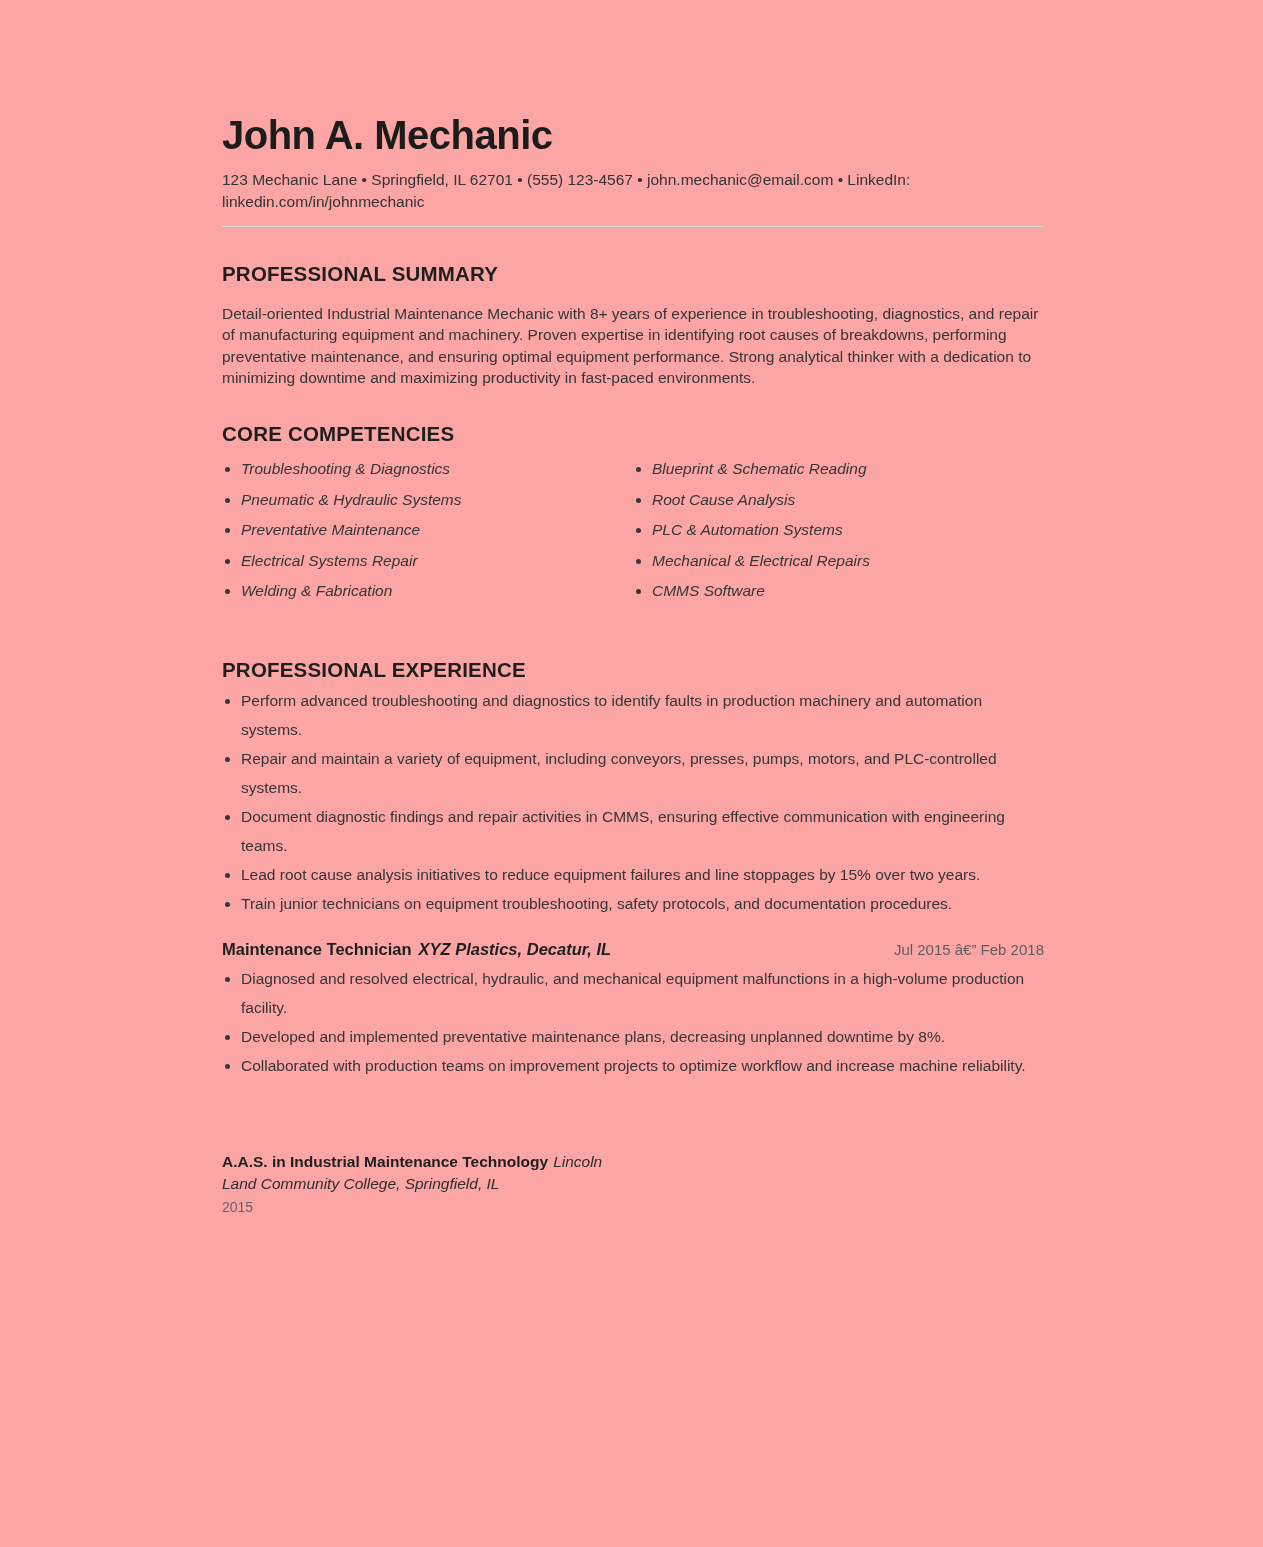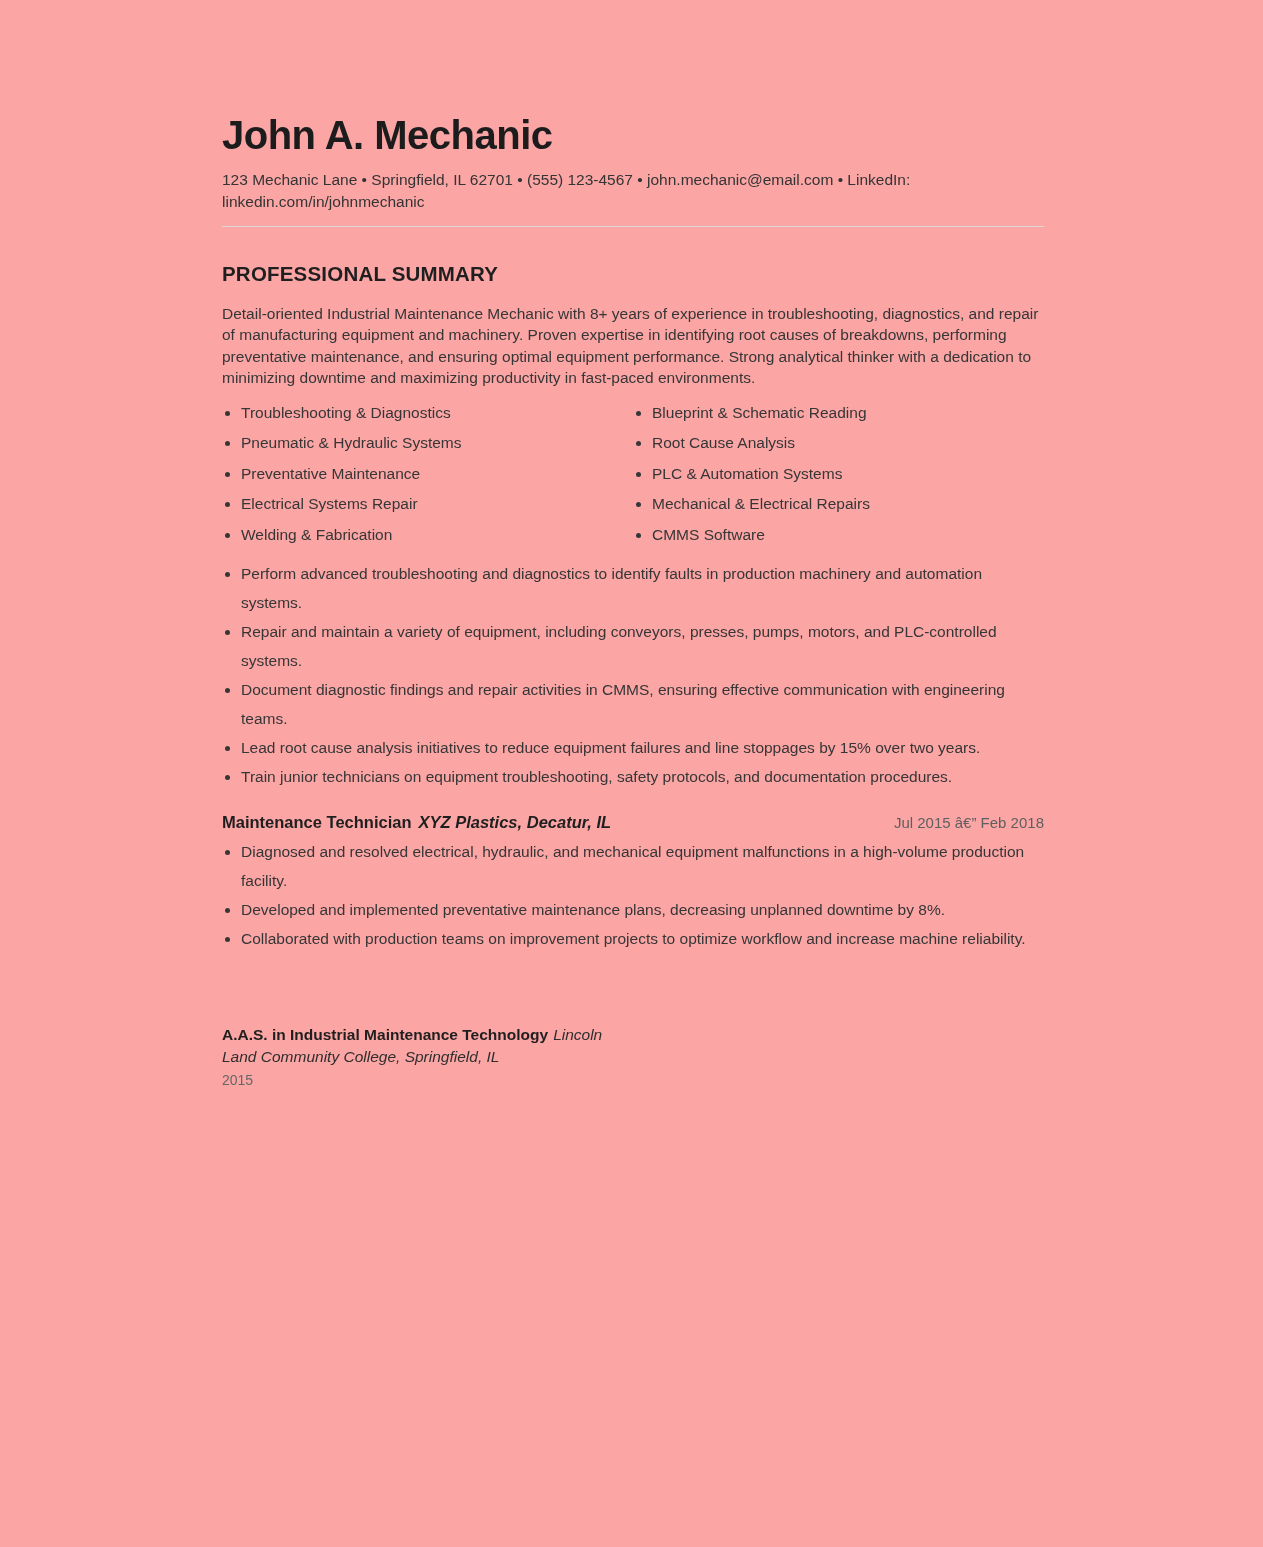--- a/index.html
+++ b/index.html
@@ -28,21 +28,21 @@
     font-size:20.5px; font-weight:700; color:#1f1f1f; letter-spacing:0.2px;
     line-height:1.15;
   }
   .summary-section h2 { margin-top:35px; }
   .summary-text {
     margin-top:17px; font-size:15.5px; line-height:21.5px; color:#363636;
   }
 
   .competencies-section h2 { margin-top:33px; }
   .two-col { display:flex; margin-top:13px; }
-  .comp-col { width:50%; }
+  .comp-col { width:50%;font-style:italic; }
   ul.comp-list { list-style:disc; padding-left:19px; }
   ul.comp-list li {
     font-size:15.5px; line-height:21px; margin-bottom:9.5px; color:#363636;
   }
 
   .experience-section h2 { margin-top:47px; }
   .job-head {
     display:flex; justify-content:space-between; align-items:baseline;
     margin-top:13px;
   }
@@ -79,20 +79,21 @@
       <p class="contact">123 Mechanic Lane • Springfield, IL 62701 • (555) 123-4567 • john.mechanic@email.com • LinkedIn: linkedin.com/in/johnmechanic</p>
       <hr class="divider">
     </header>
 
     <section class="summary-section">
       <h2 class="section-heading">PROFESSIONAL SUMMARY</h2>
       <p class="summary-text">Detail-oriented Industrial Maintenance Mechanic with 8+ years of experience in troubleshooting, diagnostics, and repair of manufacturing equipment and machinery. Proven expertise in identifying root causes of breakdowns, performing preventative maintenance, and ensuring optimal equipment performance. Strong analytical thinker with a dedication to minimizing downtime and maximizing productivity in fast-paced environments.</p>
     </section>
 
     <section class="competencies-section">
+      <h2 class="section-heading">CORE COMPETENCIES</h2>
       <div class="two-col">
         <div class="comp-col">
           <ul class="comp-list">
             <li>Troubleshooting &amp; Diagnostics</li>
             <li>Pneumatic &amp; Hydraulic Systems</li>
             <li>Preventative Maintenance</li>
             <li>Electrical Systems Repair</li>
             <li>Welding &amp; Fabrication</li>
           </ul>
         </div>
@@ -102,20 +103,21 @@
             <li>Root Cause Analysis</li>
             <li>PLC &amp; Automation Systems</li>
             <li>Mechanical &amp; Electrical Repairs</li>
             <li>CMMS Software</li>
           </ul>
         </div>
       </div>
     </section>
 
     <section class="experience-section">
+      <h2 class="section-heading">PROFESSIONAL EXPERIENCE</h2>
 
       <div class="job">
         <ul class="job-bullets">
           <li>Perform advanced troubleshooting and diagnostics to identify faults in production machinery and automation systems.</li>
           <li>Repair and maintain a variety of equipment, including conveyors, presses, pumps, motors, and PLC-controlled systems.</li>
           <li>Document diagnostic findings and repair activities in CMMS, ensuring effective communication with engineering teams.</li>
           <li>Lead root cause analysis initiatives to reduce equipment failures and line stoppages by 15% over two years.</li>
           <li>Train junior technicians on equipment troubleshooting, safety protocols, and documentation procedures.</li>
         </ul>
       </div>

